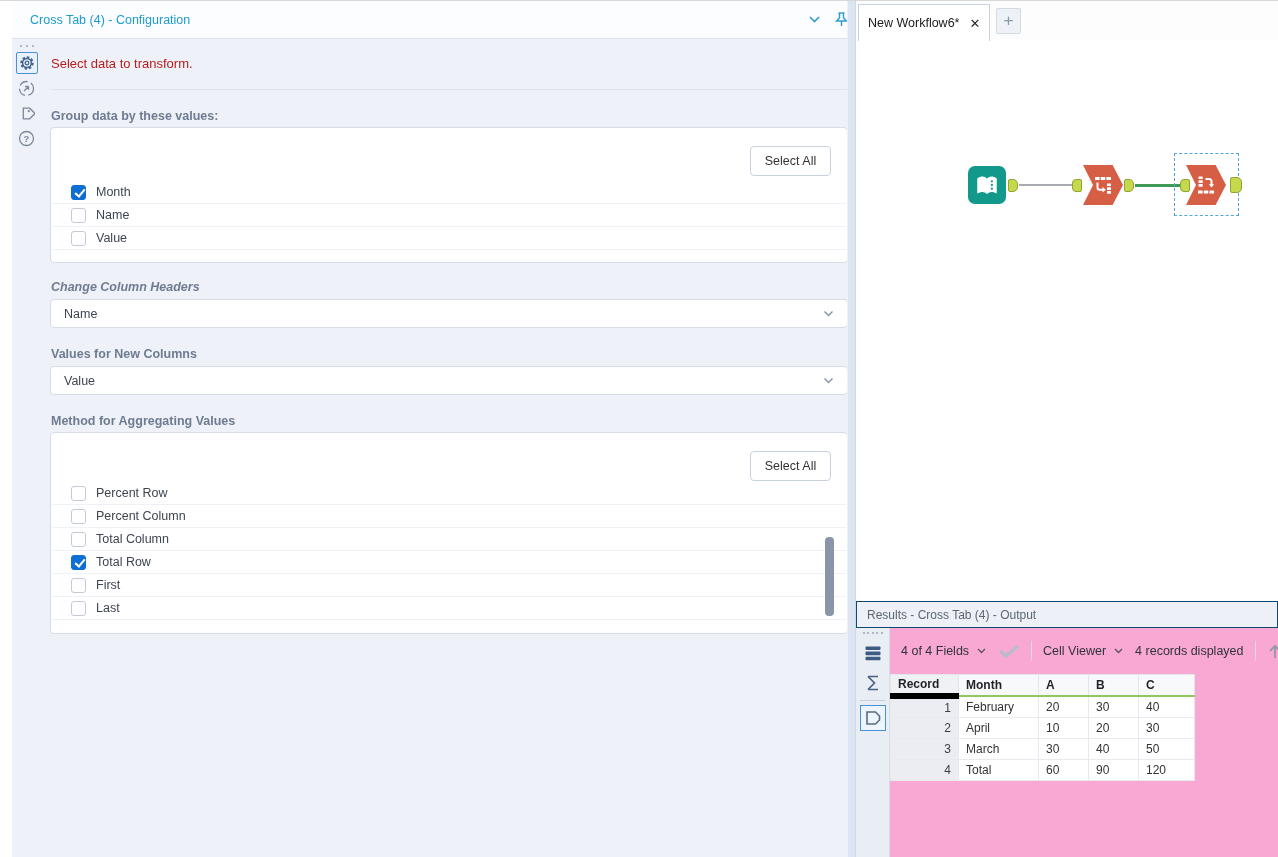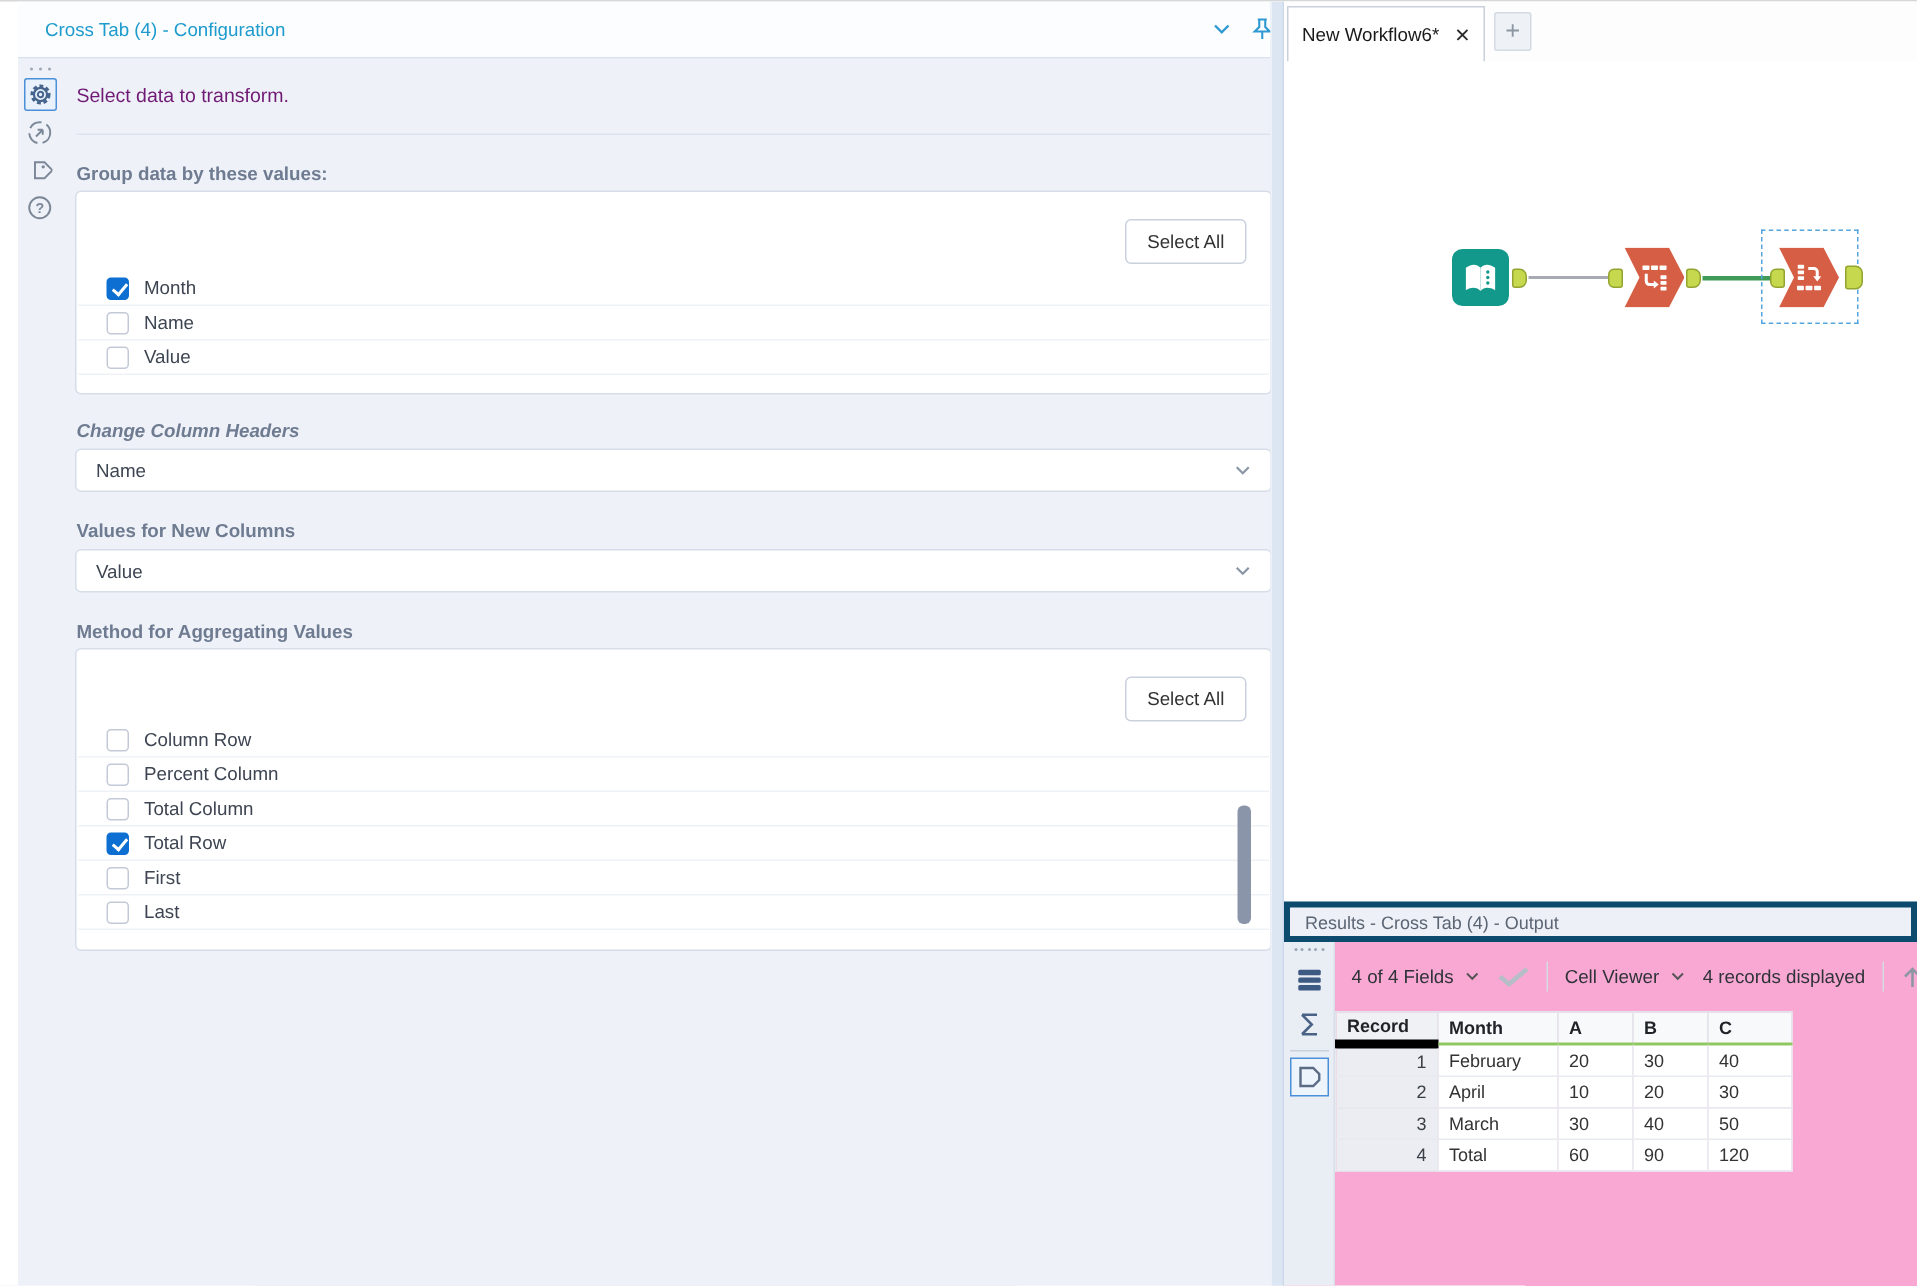--- a/index.html
+++ b/index.html
@@ -18,21 +18,21 @@
   .hdr-icons { position:absolute; right:10px; top:10px; display:flex; gap:13px; align-items:center; }
   .hdr-icons svg { cursor:pointer; }
 
   .config-sidebar { position:absolute; left:0; top:38px; width:29px; height:819px; }
   .sb-dots { width:14px; height:3px; margin:6px auto 4px; display:flex; justify-content:space-between; }
   .sb-dots i { width:2px; height:2px; border-radius:50%; background:#9aa5b5; }
   .sb-icon { width:22px; height:22px; margin:2px auto 3px; display:flex; align-items:center; justify-content:center; border:1px solid transparent; border-radius:2px; cursor:pointer; }
   .sb-icon.selected { border-color:#4a90d9; background:#e9f1fc; }
 
   .config-main { position:absolute; left:29px; top:38px; width:818px; height:819px; }
-  .intro-text { position:absolute; left:10px; top:17px; font-size:13px; color:#701a75; }
+  .intro-text { position:absolute; left:10px; top:17px; font-size:13px; color:#b91c1c; }
   .intro-sep { position:absolute; left:10px; top:50px; width:797px; height:1px; background:#dee4ee; }
   .section-label { position:absolute; left:10px; font-size:12.5px; font-weight:700; color:#6e7b91; }
   .lbl-group { top:70px; }
   .lbl-colhdr { top:241px;font-style:italic; }
   .lbl-newcols { top:308px; }
   .lbl-agg { top:375px; }
 
   .list-box { position:absolute; left:9px; width:798px; background:#fff; border:1px solid #d6dde8; border-radius:4px; }
   .box-group { top:88px; height:136px; }
   .box-agg { top:393px; height:202px; }
@@ -73,21 +73,21 @@
   .a-out1 { left:152px; top:138px; }
   .a-in2  { left:216px; top:138px; border-radius:4px 2px 2px 4px; }
   .a-out2 { left:268px; top:138px; }
   .a-in3  { left:324px; top:138px; border-radius:4px 2px 2px 4px; }
   .a-out3 { left:374px; top:136px; width:12px; height:16px; }
   .conn { position:absolute; }
   .conn-gray  { left:163px; top:143px; width:53px; height:2px; background:#a7abb1; }
   .conn-green { left:279px; top:143px; width:45px; height:3px; background:#3f9b57; }
 
   
-  .results-header { position:absolute; left:0; top:600px; width:422px; height:27px; background:#edf1f7; border:4px solid #0c4a6e; display:flex; align-items:center; padding-left:10px; font-size:12px; color:#5c6573; }
+  .results-header { position:absolute; left:0; top:600px; width:422px; height:27px; background:#edf1f7; border:1px solid #0c4a6e; display:flex; align-items:center; padding-left:10px; font-size:12px; color:#5c6573; }
   .results-body { position:absolute; left:0; top:627px; width:422px; height:230px; background:#f9a8d4; }
   .results-sidebar { position:absolute; left:0; top:0; width:34px; height:230px; background:#e9edf4; border-right:1px solid #d9dfe9; }
   .rs-dots { width:20px; height:3px; margin:4px auto 5px; display:flex; justify-content:space-between; }
   .rs-dots i { width:2px; height:2px; border-radius:50%; background:#9aa5b5; }
   .rs-icon { width:26px; height:26px; margin:2px auto 4px; display:flex; align-items:center; justify-content:center; border:1px solid transparent; cursor:pointer; }
   .rs-icon.selected { border-color:#4a90d9; background:#eef4fc; }
   .rs-sep { width:26px; height:1px; background:#c9d1dd; margin:4px auto; }
 
   .results-toolbar { position:absolute; left:34px; top:8px; height:30px; display:flex; align-items:center; font-size:12.5px; color:#2f3338; padding-left:11px; white-space:nowrap; }
   .tb-item { display:flex; align-items:center; gap:6px; cursor:pointer; }
@@ -194,21 +194,21 @@
           <polyline points="1.5,1.5 5.5,5.5 9.5,1.5" fill="none" stroke="#8a96a6" stroke-width="1.5"></polyline>
         </svg>
     </div>
 
     <div class="section-label lbl-agg">Method for Aggregating Values</div>
     <div class="list-box box-agg">
       <button class="select-all-btn">Select All</button>
       <div class="check-rows">
         <div class="check-row">
           <span class="cb"></span>
-          <span class="rlabel">Column Row</span>
+          <span class="rlabel">Percent Row</span>
         </div>
         <div class="check-row">
           <span class="cb"></span>
           <span class="rlabel">Percent Column</span>
         </div>
         <div class="check-row">
           <span class="cb"></span>
           <span class="rlabel">Total Column</span>
         </div>
         <div class="check-row">

